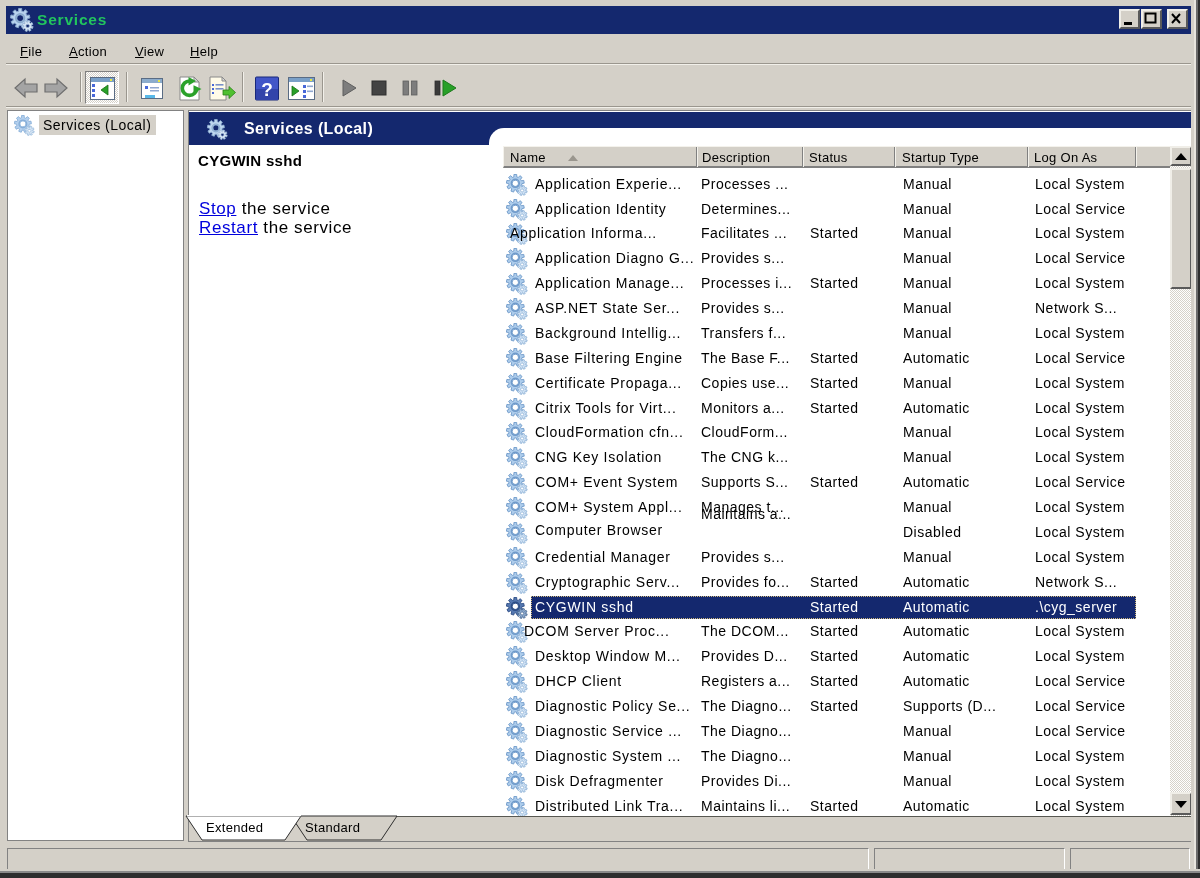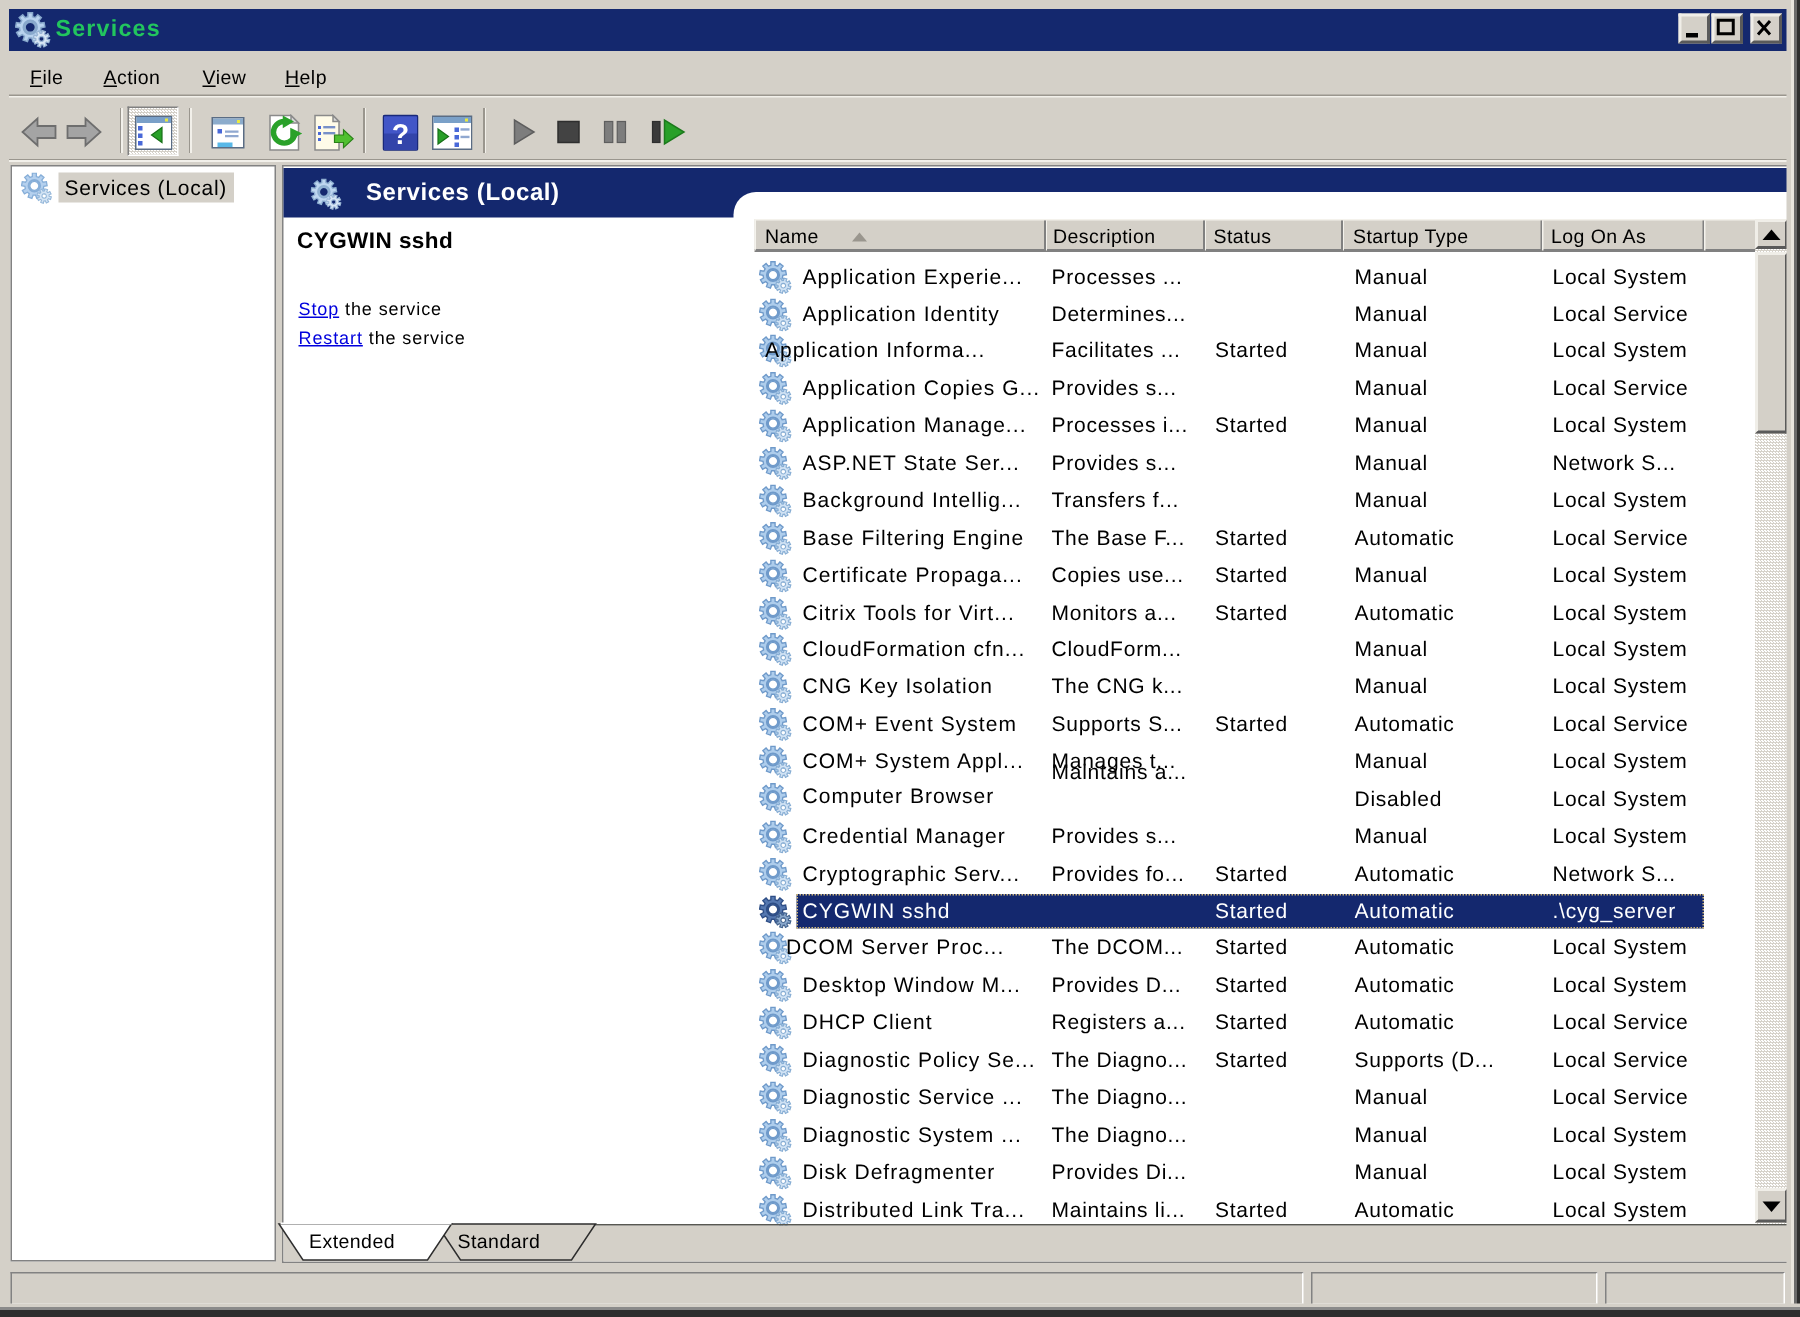--- a/index.html
+++ b/index.html
@@ -64,21 +64,21 @@
   border-right:2px solid #5a5a5a; border-bottom:2px solid #5a5a5a; }
 .sthumb { position:absolute; left:0; top:22px; width:22px; height:121px; background:#d4d0c8;
   border-top:2px solid #f0eee8; border-left:2px solid #f0eee8;
   border-right:2px solid #5a5a5a; border-bottom:2px solid #5a5a5a; }
 .tri-up { position:absolute; left:3px; top:5px; width:0; height:0;
   border-left:6px solid transparent; border-right:6px solid transparent; border-bottom:7px solid #000; }
 .tri-dn { position:absolute; left:3px; top:6px; width:0; height:0;
   border-left:6px solid transparent; border-right:6px solid transparent; border-top:7px solid #000; }
 
 .taskhead { position:absolute; left:198px; top:152px; font-size:15px; font-weight:bold; color:#000; letter-spacing:0.3px; }
-.tasklink { position:absolute; left:199px; font-size:12px; letter-spacing:0.6px; color:#000; }
+.tasklink { position:absolute; left:199px; font-size:17px; letter-spacing:0.6px; color:#000; }
 .tasklink a { color:#0000dd; text-decoration:underline; }
 
 .tabstrip { position:absolute; left:189px; top:817px; width:1004px; height:24px; background:#d4d0c8; }
 .tabline { position:absolute; left:189px; top:816px; width:1004px; height:1px; background:#585852; }
 svg.tabs { position:absolute; left:180px; top:815px; }
 .tabtxt { position:absolute; top:820px; font-size:13px; letter-spacing:0.3px; color:#000; }
 
 .sbar { position:absolute; top:848px; height:22px; background:#d4d0c8;
   border-top:1px solid #828282; border-left:1px solid #828282;
   border-bottom:1px solid #ffffff; border-right:1px solid #ffffff; }
@@ -248,21 +248,21 @@
 <div class="rtx" style="top:221.4px;left:510px;width:162px;letter-spacing:0.7px">Application Informa...</div>
 <div class="rtx" style="top:221.4px;left:701px;width:100px">Facilitates ...</div>
 <div class="rtx" style="top:221.4px;left:810px;width:85px">Started</div>
 <div class="rtx" style="top:221.4px;left:903px;width:127px">Manual</div>
 <div class="rtx" style="top:221.4px;left:1035px;width:100px">Local System</div>
 <div class="ric" style="top:248.2px;left:506px"><svg class="gico" width="22" height="22" viewBox="0 0 17 17">
       <path d="M6.12,0.38 L8.28,0.38 L8.30,2.22 L9.56,2.68 L10.75,1.29 L12.41,2.67 L11.24,4.09 L11.91,5.25 L13.72,4.95 L14.10,7.08 L12.30,7.42 L12.06,8.74 L13.64,9.67 L12.56,11.54 L10.96,10.64 L9.94,11.50 L10.55,13.23 L8.52,13.97 L7.87,12.26 L6.53,12.26 L5.88,13.97 L3.85,13.23 L4.46,11.50 L3.44,10.64 L1.84,11.54 L0.76,9.67 L2.34,8.74 L2.10,7.42 L0.30,7.08 L0.68,4.95 L2.49,5.25 L3.16,4.09 L1.99,2.67 L3.65,1.29 L4.84,2.68 L6.10,2.22 Z M7.2,4.8 A2.4,2.4 0 1,0 7.21,4.8 Z" fill="#aecdec" stroke="#6f9aca" stroke-width="0.7" fill-rule="evenodd"></path>
       <circle cx="7.2" cy="7.2" r="3.1" fill="none" stroke="#6f9aca" stroke-width="1.1"></circle>
       <path d="M16.38,13.13 L15.94,14.53 L14.80,14.11 L14.31,14.70 L14.93,15.75 L13.64,16.43 L13.13,15.32 L12.36,15.40 L12.07,16.58 L10.67,16.14 L11.09,15.00 L10.50,14.51 L9.45,15.13 L8.77,13.84 L9.88,13.33 L9.80,12.56 L8.62,12.27 L9.06,10.87 L10.20,11.29 L10.69,10.70 L10.07,9.65 L11.36,8.97 L11.87,10.08 L12.64,10.00 L12.93,8.82 L14.33,9.26 L13.91,10.40 L14.50,10.89 L15.55,10.27 L16.23,11.56 L15.12,12.07 L15.20,12.84 Z M12.5,11.5 A1.2,1.2 0 1,0 12.51,11.5 Z" fill="#d0e2f4" stroke="#88aed4" stroke-width="0.6" fill-rule="evenodd"></path>
     </svg></div>
-<div class="rtx" style="top:246.2px;left:535px;width:162px;letter-spacing:0.7px">Application Copies G...</div>
+<div class="rtx" style="top:246.2px;left:535px;width:162px;letter-spacing:0.7px">Application Diagno G...</div>
 <div class="rtx" style="top:246.2px;left:701px;width:100px">Provides s...</div>
 <div class="rtx" style="top:246.2px;left:903px;width:127px">Manual</div>
 <div class="rtx" style="top:246.2px;left:1035px;width:100px">Local Service</div>
 <div class="ric" style="top:273.1px;left:506px"><svg class="gico" width="22" height="22" viewBox="0 0 17 17">
       <path d="M6.12,0.38 L8.28,0.38 L8.30,2.22 L9.56,2.68 L10.75,1.29 L12.41,2.67 L11.24,4.09 L11.91,5.25 L13.72,4.95 L14.10,7.08 L12.30,7.42 L12.06,8.74 L13.64,9.67 L12.56,11.54 L10.96,10.64 L9.94,11.50 L10.55,13.23 L8.52,13.97 L7.87,12.26 L6.53,12.26 L5.88,13.97 L3.85,13.23 L4.46,11.50 L3.44,10.64 L1.84,11.54 L0.76,9.67 L2.34,8.74 L2.10,7.42 L0.30,7.08 L0.68,4.95 L2.49,5.25 L3.16,4.09 L1.99,2.67 L3.65,1.29 L4.84,2.68 L6.10,2.22 Z M7.2,4.8 A2.4,2.4 0 1,0 7.21,4.8 Z" fill="#aecdec" stroke="#6f9aca" stroke-width="0.7" fill-rule="evenodd"></path>
       <circle cx="7.2" cy="7.2" r="3.1" fill="none" stroke="#6f9aca" stroke-width="1.1"></circle>
       <path d="M16.38,13.13 L15.94,14.53 L14.80,14.11 L14.31,14.70 L14.93,15.75 L13.64,16.43 L13.13,15.32 L12.36,15.40 L12.07,16.58 L10.67,16.14 L11.09,15.00 L10.50,14.51 L9.45,15.13 L8.77,13.84 L9.88,13.33 L9.80,12.56 L8.62,12.27 L9.06,10.87 L10.20,11.29 L10.69,10.70 L10.07,9.65 L11.36,8.97 L11.87,10.08 L12.64,10.00 L12.93,8.82 L14.33,9.26 L13.91,10.40 L14.50,10.89 L15.55,10.27 L16.23,11.56 L15.12,12.07 L15.20,12.84 Z M12.5,11.5 A1.2,1.2 0 1,0 12.51,11.5 Z" fill="#d0e2f4" stroke="#88aed4" stroke-width="0.6" fill-rule="evenodd"></path>
     </svg></div>
 <div class="rtx" style="top:271.1px;left:535px;width:162px;letter-spacing:0.7px">Application Manage...</div>
 <div class="rtx" style="top:271.1px;left:701px;width:100px">Processes i...</div>

